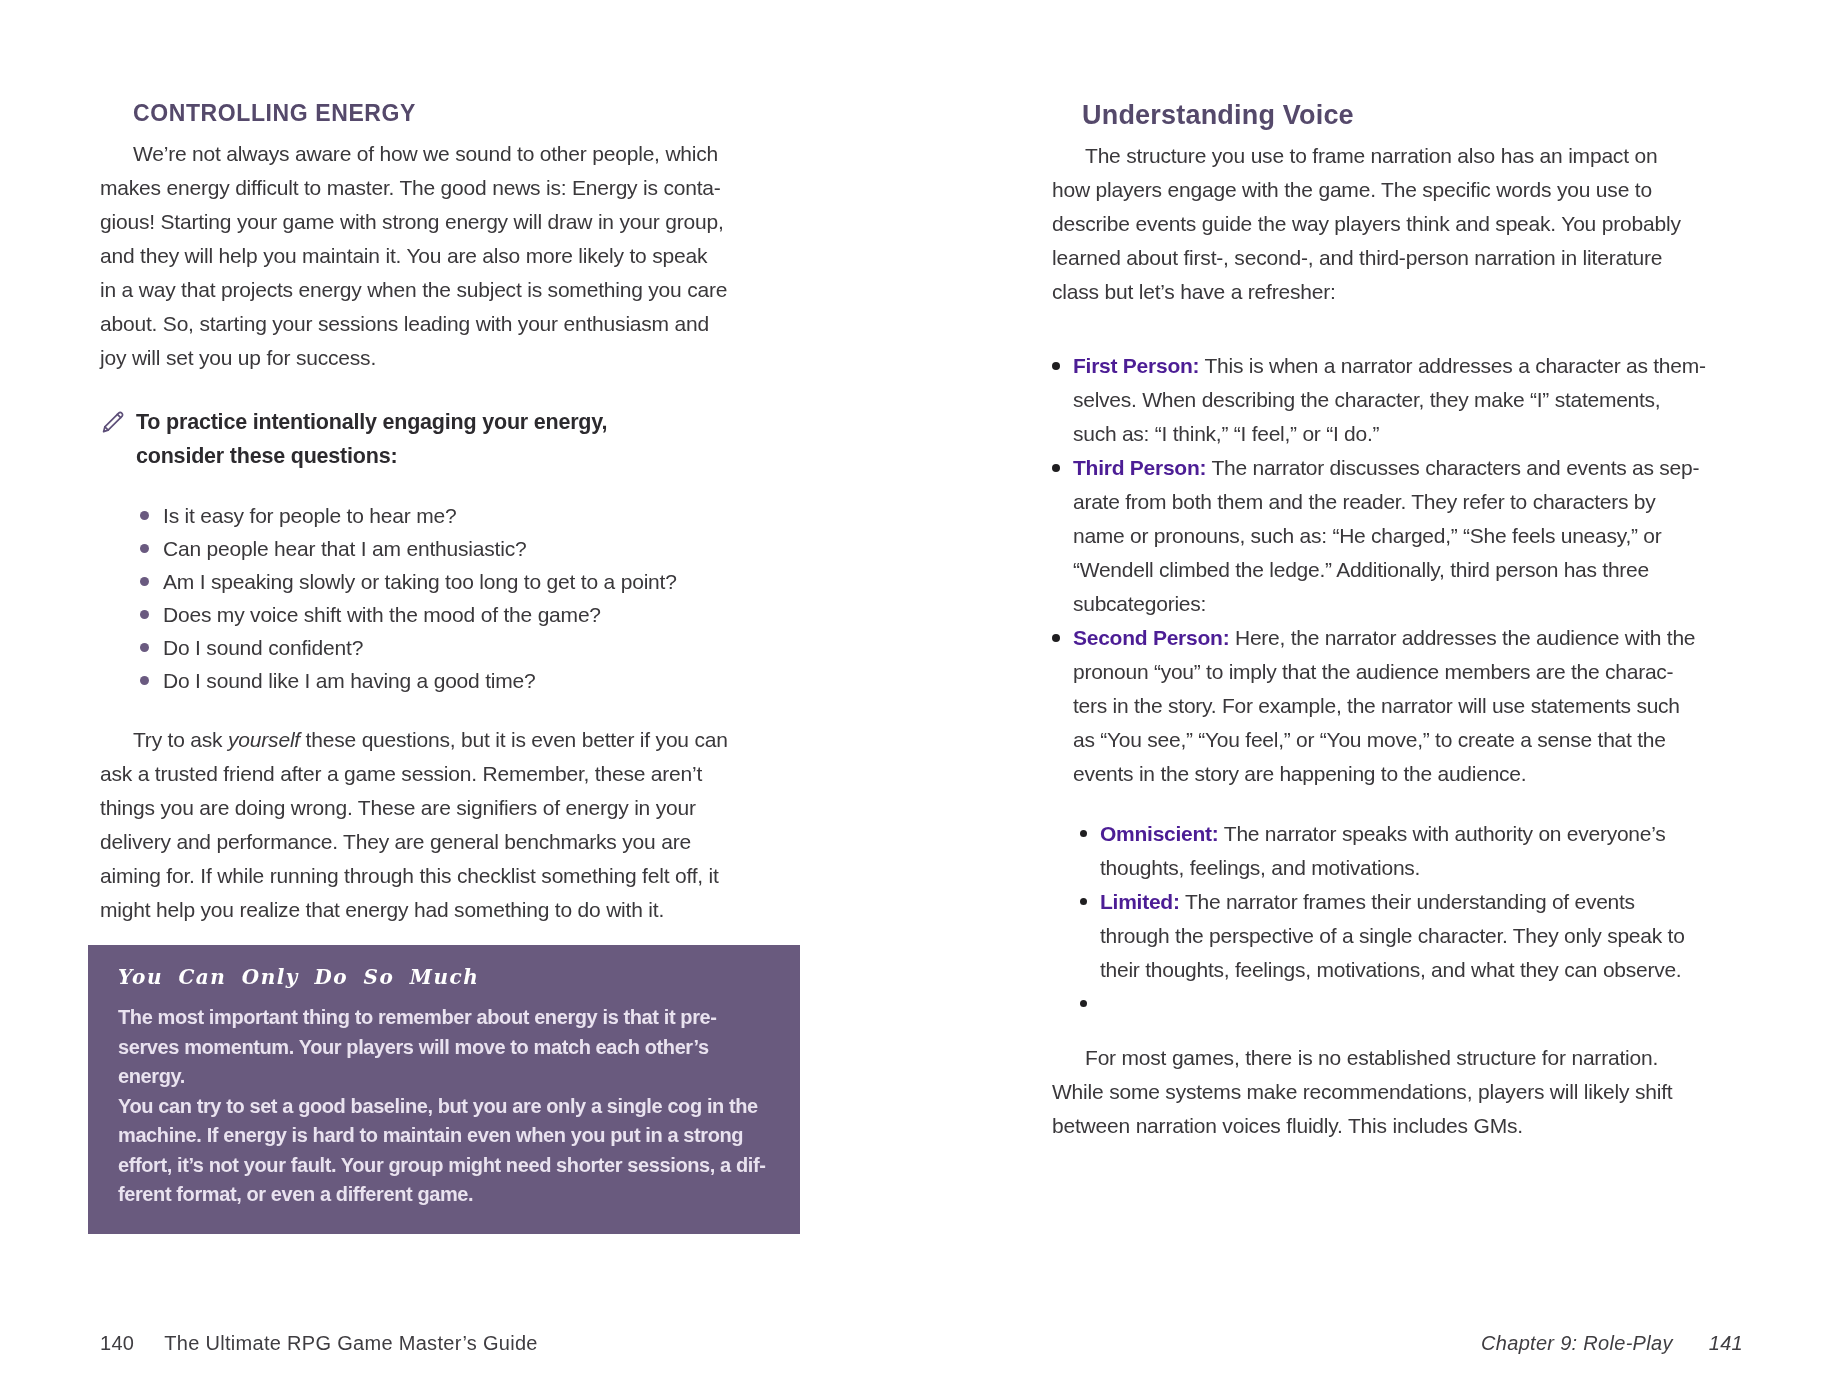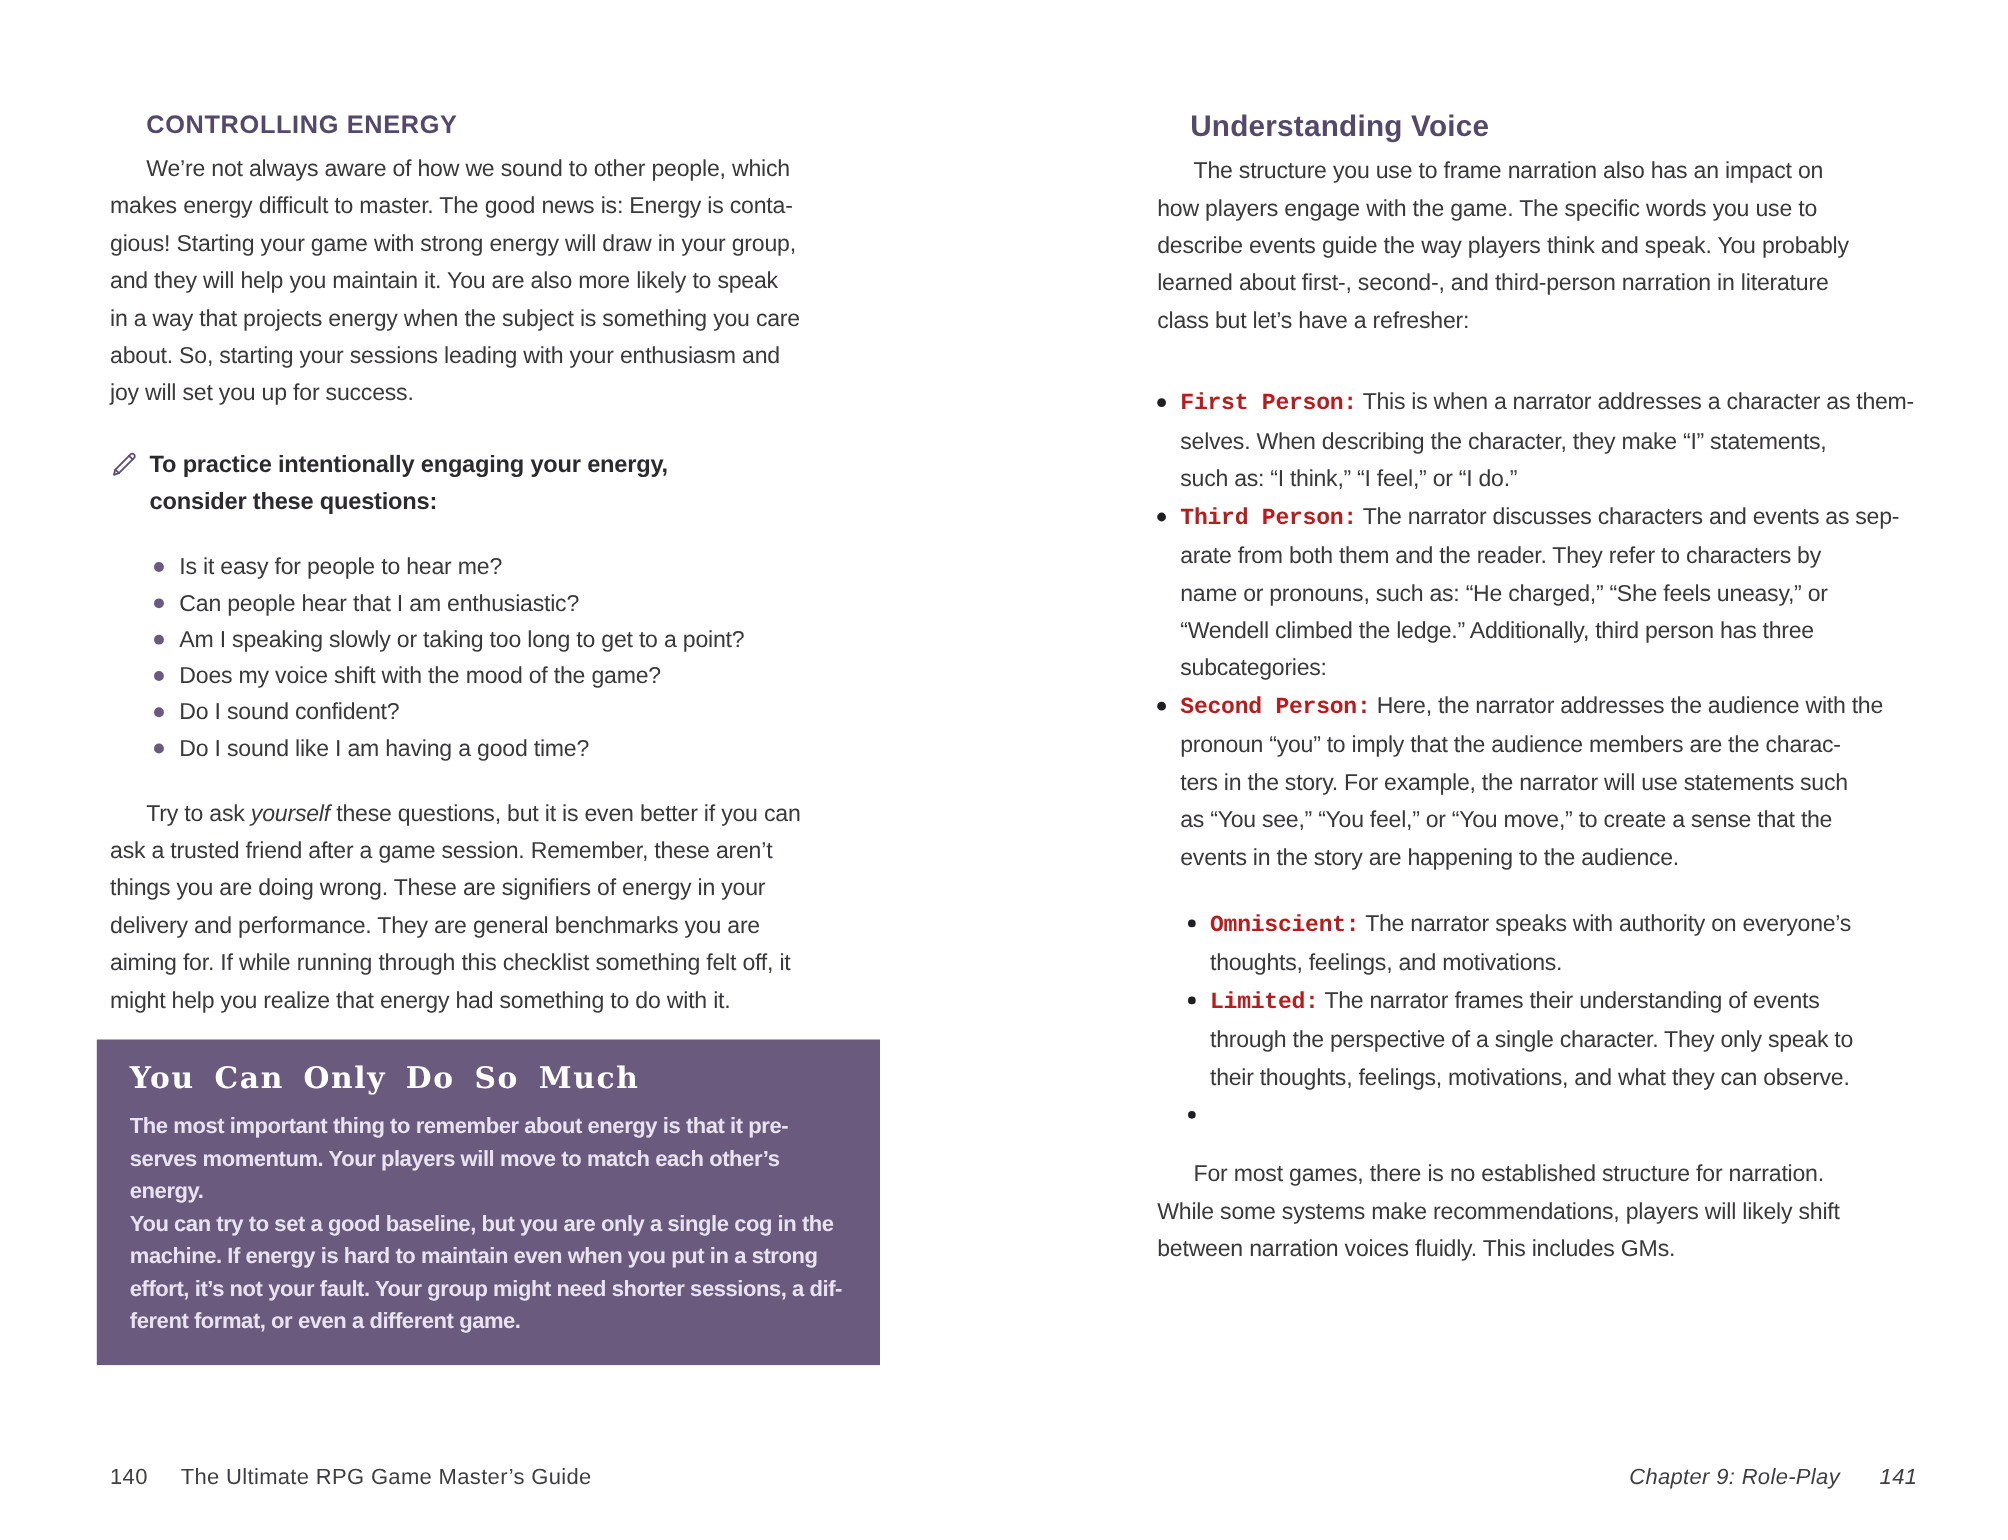--- a/index.html
+++ b/index.html
@@ -38,32 +38,32 @@
 
   .para2 { margin-top:26px; }
   .para2 .ital { font-style:italic; }
 
   .callout-box {
     box-sizing:border-box; width:712px; margin:18px 0 0 -12px;
     background:#695a7e; padding:20px 28px 24px 30px;
   }
   .callout-title {
     margin:0 0 14px 0; font-family:"DejaVu Serif", serif; font-weight:bold;
-    color:#ffffff; font-size:27px; letter-spacing:1.5px; word-spacing:7px;
+    color:#ffffff; font-size:20px; letter-spacing:1.5px; word-spacing:7px;font-style:italic;
   }
   .callout-body {
     margin:0; color:#e9e2ef; font-weight:bold; font-size:20px;
     line-height:29.5px; letter-spacing:-0.4px; white-space:pre-line;
   }
 
   ul.voice-list { list-style:none; margin:40px 0 0 0; padding:0; }
   ul.voice-list li { display:flex; font-size:21px; line-height:34px; }
   .v-dot { flex:none; width:8px; height:8px; border-radius:50%; background:#1f1e20; margin:13px 13px 0 0; }
   .li-text { white-space:pre-line; letter-spacing:-0.25px; }
-  .li-text b { color:#b91c1c;font-family:Liberation Mono, monospace; }
+  .li-text b { color:#4c1d95; }
 
   ul.sub-list { list-style:none; margin:26px 0 0 28px; padding:0; }
   ul.sub-list li { display:flex; font-size:21px; line-height:34px; }
   .s-dot { flex:none; width:7px; height:7px; border-radius:50%; background:#1f1e20; margin:13px 13px 0 0; }
 
   .closing { margin-top:34px; }
 
   .page-footer {
     position:absolute; bottom:45px; font-size:20px; color:#3f3d41;
     letter-spacing:0.3px; display:flex; align-items:baseline;

